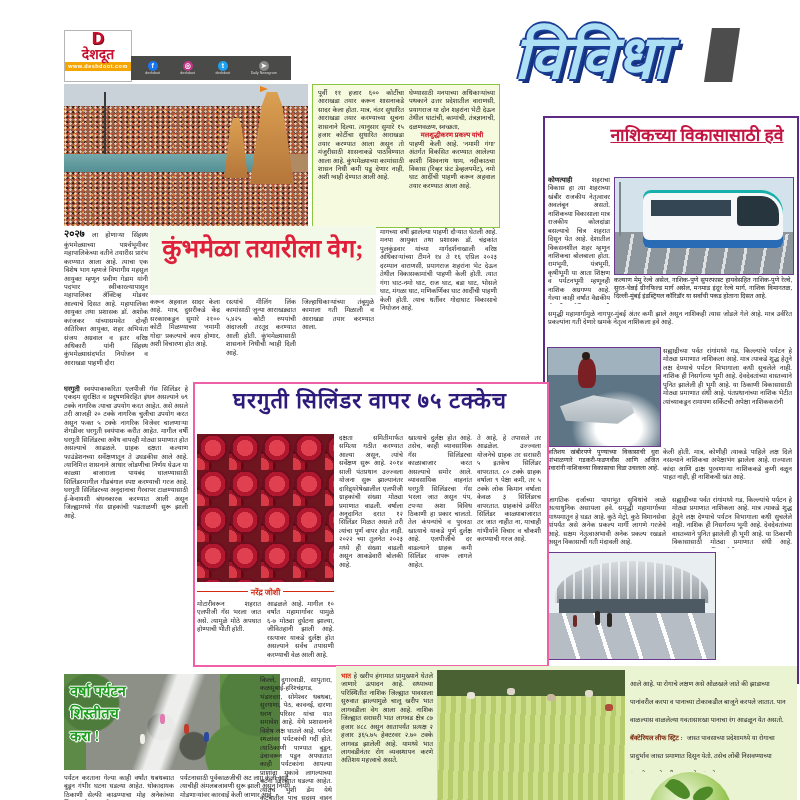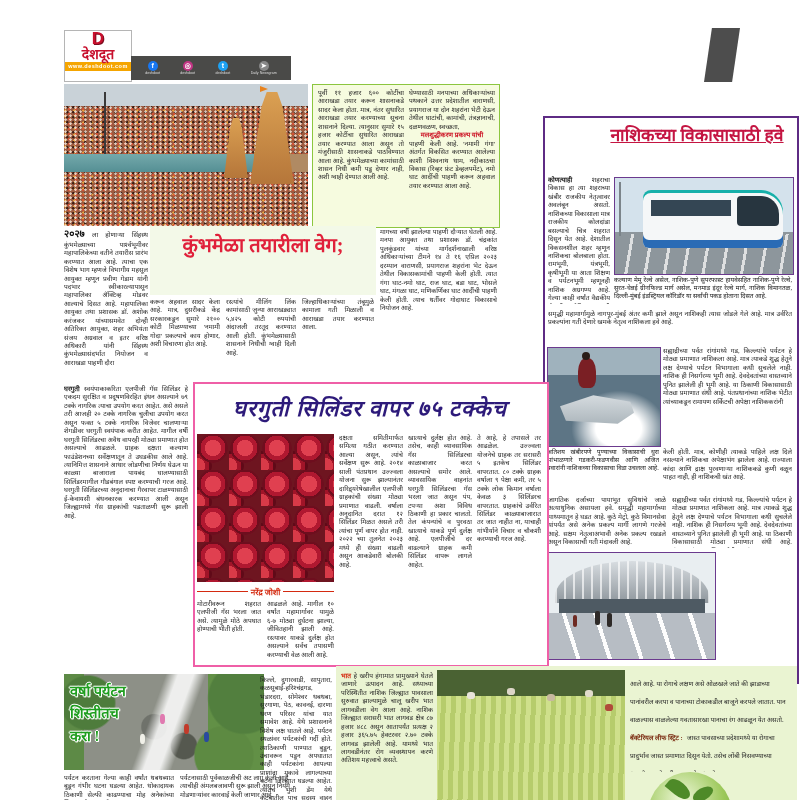--- a/index.html
+++ b/index.html
@@ -20,21 +20,21 @@
   .soc-c{width:10px;height:10px;border-radius:50%;color:#fff;font-family:"Liberation Sans",sans-serif;
          font-size:7px;font-weight:bold;text-align:center;line-height:10px;}
   .soc-l{color:#ddd;font-family:"Liberation Sans",sans-serif;font-size:3.6px;line-height:5px;}
   .date-bar{background:#d9d9d9;display:flex;align-items:center;justify-content:center;
             font-weight:bold;font-size:12.5px;color:#111;}
   .vividha{font-weight:bold;font-style:italic;font-size:60px;color:#aee0f5;letter-spacing:2px;
            text-shadow:2px 0 #1b3f96,-2px 0 #1b3f96,0 2px #1b3f96,0 -2px #1b3f96,4px 4px 0 #15307c;}
   .trap{background:#4d4d4d;clip-path:polygon(22% 0,100% 0,78% 100%,0 100%);}
   
   .kumbh-head{background:#f3f9e8;text-align:center;font-weight:bold;color:#e0203a;
-              font-size:20px;line-height:1.6;}
+              font-size:25px;line-height:1.6;}
   .dev-box{border:2px solid #5e2b84;background:#fff;}
   .dev-head{text-align:center;font-weight:bold;color:#c41542;font-size:17.5px;line-height:1.35;}
   .cyl-box{border:2px solid #ef5fa7;background:#fff;}
   .cyl-head{text-align:center;font-weight:bold;color:#2d1a7a;font-size:22px;letter-spacing:1px;}
   .byline{display:flex;align-items:center;gap:3px;color:#d42a10;font-weight:bold;font-size:8px;}
   .byline:before,.byline:after{content:"";flex:1;border-top:1.5px solid #d42a10;}
   .green-box{background:#f6fbdf;border:1px solid #8cc63f;}
   .hl-red{color:#cc1122;font-weight:bold;text-align:center;}
   .monsoon-line{font-weight:bold;font-size:14.5px;color:#1f9e1f;line-height:1.55;
                 text-shadow:1px 0 #fff,-1px 0 #fff,0 1px #fff,0 -1px #fff,1px 1px 0 #fff;}
@@ -112,20 +112,23 @@
       <div class="soc-c" style="background:#1da1f2;">t</div>
       <div class="soc-l">deshdoot</div>
     </div>
     <div class="soc">
       <div class="soc-c" style="background:#888;">➤</div>
       <div class="soc-l">Daily Newsgram</div>
     </div>
   </div>
 
 
+  <div class="abs vividha" style="left:478px;top:14px;width:228px;height:100px;text-align:center;">
+    <span>विविधा</span>
+  </div>
   <div class="abs trap" style="left:704px;top:28px;width:36px;height:54px;"></div>
 
   <div class="abs ph kumbh-photo" style="left:64px;top:84px;width:244px;height:142px;">
     <div class="abs crowd" style="left:0;top:22px;width:100%;height:48px;"></div>
     <div class="abs river" style="left:0;top:70px;width:78%;height:18px;"></div>
     <div class="abs crowd" style="left:0;top:88px;width:100%;height:54px;"></div>
     <div class="abs temple" style="left:186px;top:8px;width:44px;height:92px;"></div>
     <div class="abs temple" style="left:160px;top:34px;width:24px;height:60px;"></div>
     <div class="abs" style="left:196px;top:2px;width:8px;height:6px;background:#e8831e;clip-path:polygon(0 0,100% 50%,0 100%);"></div>
     <div class="abs" style="left:40px;top:8px;width:1.5px;height:62px;background:#3a3a3a;"></div>
@@ -188,39 +191,39 @@
   <div class="abs ph frame air-photo" style="left:548px;top:552px;width:166px;height:106px;">
     <div class="abs air-roof" style="left:6px;top:8px;width:154px;height:42px;"></div>
     <div class="abs air-glass" style="left:10px;top:46px;width:146px;height:14px;"></div>
     <div class="abs apron" style="left:0;top:60px;width:100%;height:46px;"></div>
     <div class="abs fig" style="left:46px;top:58px;width:5px;height:14px;"></div>
     <div class="abs fig" style="left:58px;top:60px;width:5px;height:14px;"></div>
     <div class="abs fig" style="left:24px;top:62px;width:4px;height:12px;background:#6e2a22;"></div>
   </div>
 
   <div class="abs cyl-box" style="left:193px;top:382px;width:352px;height:281px;"></div>
-  <div class="abs cyl-head" style="left:200px;top:392px;width:340px;font-style:italic;">घरगुती सिलिंडर वापर ७५ टक्केच</div>
+  <div class="abs cyl-head" style="left:200px;top:384px;width:340px;">घरगुती सिलिंडर वापर ७५ टक्केच</div>
 
   <div class="abs ph cyl-photo" style="left:197px;top:434px;width:137px;height:148px;"></div>
   <div class="abs byline" style="left:197px;top:586px;width:137px;">
     <span>नरेंद्र जोशी</span>
   </div>
   <div class="abs t" style="left:197px;top:600px;width:64px;height:58px;">मोटारीवरून शहरात एलपीजी गॅस भरला जात असे. त्यामुळे मोठे अपघात होण्याची भीती होती.</div>
   <div class="abs t" style="left:267px;top:600px;width:67px;height:58px;">आढळले आहे. मागील १० वर्षांत महामार्गावर यामुळे ६-७ मोठ्या दुर्घटना झाल्या, जीवितहानी झाली आहे. रस्त्यावर याकडे दुर्लक्ष होत असल्याने सर्वच तपासणी करण्याची वेळ आली आहे.</div>
 
   <div class="abs t" style="left:339px;top:434px;width:64px;height:224px;">दक्षता समितीमार्फत समित्या गठीत करण्यात आल्या असून, त्यांचे सर्वेक्षण सुरू आहे. २०१४ साली पंतप्रधान उज्ज्वला योजना सुरू झाल्यानंतर दारिद्र्यरेषेखालील एलपीजी ग्राहकांची संख्या मोठ्या प्रमाणात वाढली. वर्षाला अनुदानित दरात १२ सिलिंडर मिळत असले तरी त्यांचा पूर्ण वापर होत नाही. २०२२ च्या तुलनेत २०२३ मध्ये ही संख्या वाढली असून आकडेवारी बोलकी आहे.</div>
   <div class="abs t" style="left:408px;top:434px;width:64px;height:224px;">खात्याचे दुर्लक्ष होत आहे. तसेच, काही व्यावसायिक गॅस सिलिंडरचा काळाबाजार करत असल्याचे समोर आले. व्यावसायिक वाहनांत घरगुती सिलिंडरचा गॅस भरला जात असून पंप, टपऱ्या अशा विविध ठिकाणी हा प्रकार चालतो. तेल कंपन्यांचे व पुरवठा खात्याचे याकडे पूर्ण दुर्लक्ष आहे. एलपीजीचे दर वाढल्याने ग्राहक कमी सिलिंडर वापरू लागले आहेत.</div>
   <div class="abs t" style="left:477px;top:434px;width:64px;height:224px;">ते आहे, हे तपासले तर आढळेल. उज्ज्वला योजनेचे ग्राहक तर सरासरी ५ इतकेच सिलिंडर वापरतात. ८० टक्के ग्राहक वर्षाला ९ पेक्षा कमी, तर ५ टक्के लोक किमान वर्षाला केवळ ३ सिलिंडरच वापरतात. ग्राहकांचे उर्वरित सिलिंडर काळ्याबाजारात तर जात नाहीत ना, याचाही गांभीर्याने विचार व चौकशी करण्याची गरज आहे.</div>
 
   <div class="abs t" style="left:64px;top:385px;width:124px;height:280px;">
     <b>घरगुती</b>
     <span>स्वयंपाकाकरिता एलपीजी गॅस सिलिंडर हे एकदम सुरक्षित व प्रदूषणविरहित इंधन असल्याने ७९ टक्के नागरिक त्याचा उपयोग करत आहेत. असे असले तरी आजही २० टक्के नागरिक चुलीचा उपयोग करत असून फक्त ५ टक्के नागरिक विजेवर चालणाऱ्या शेगडीवर घरगुती स्वयंपाक करीत आहेत. मागील वर्षी घरगुती सिलिंडरचा अवैध वापरही मोठ्या प्रमाणात होत असल्याचे आढळले. ग्राहक दक्षता कल्याण फाउंडेशनच्या सर्वेक्षणातून ते उघडकीस आले आहे. त्यानिमित्त शासनाने आधार जोडणीचा निर्णय घेऊन या काळ्या बाजाराला पायबंद घालण्यासाठी सिलिंडरमागील गौडबंगाल स्पष्ट करण्याची गरज आहे. घरगुती सिलिंडरच्या अनुदानाचा गैरवापर टाळण्यासाठी ई-केवायसी बंधनकारक करण्यात आली असून जिल्ह्यामध्ये गॅस ग्राहकांची पडताळणी सुरू झाली आहे.</span>
   </div>
 
-  <div class="abs ph mon-photo" style="left:64px;top:674px;width:200px;height:96px;">
+  <div class="abs ph mon-photo" style="left:64px;top:674px;width:216px;height:96px;">
     <div class="abs stream" style="left:40px;top:0;width:120px;height:96px;"></div>
     <div class="abs dotfig" style="left:96px;top:40px;width:5px;height:10px;background:#e07ab0;"></div>
     <div class="abs dotfig" style="left:120px;top:50px;width:5px;height:10px;background:#c23a2a;"></div>
     <div class="abs dotfig" style="left:140px;top:58px;width:5px;height:10px;background:#2a4aa0;"></div>
     <div class="abs dotfig" style="left:76px;top:60px;width:5px;height:10px;background:#f0f0e8;"></div>
     <div class="abs" style="left:6px;top:6px;">
       <div class="monsoon-line">वर्षा पर्यटन</div>
       <div class="monsoon-line">शिस्तीतच</div>
       <div class="monsoon-line">करा !</div>
     </div>

